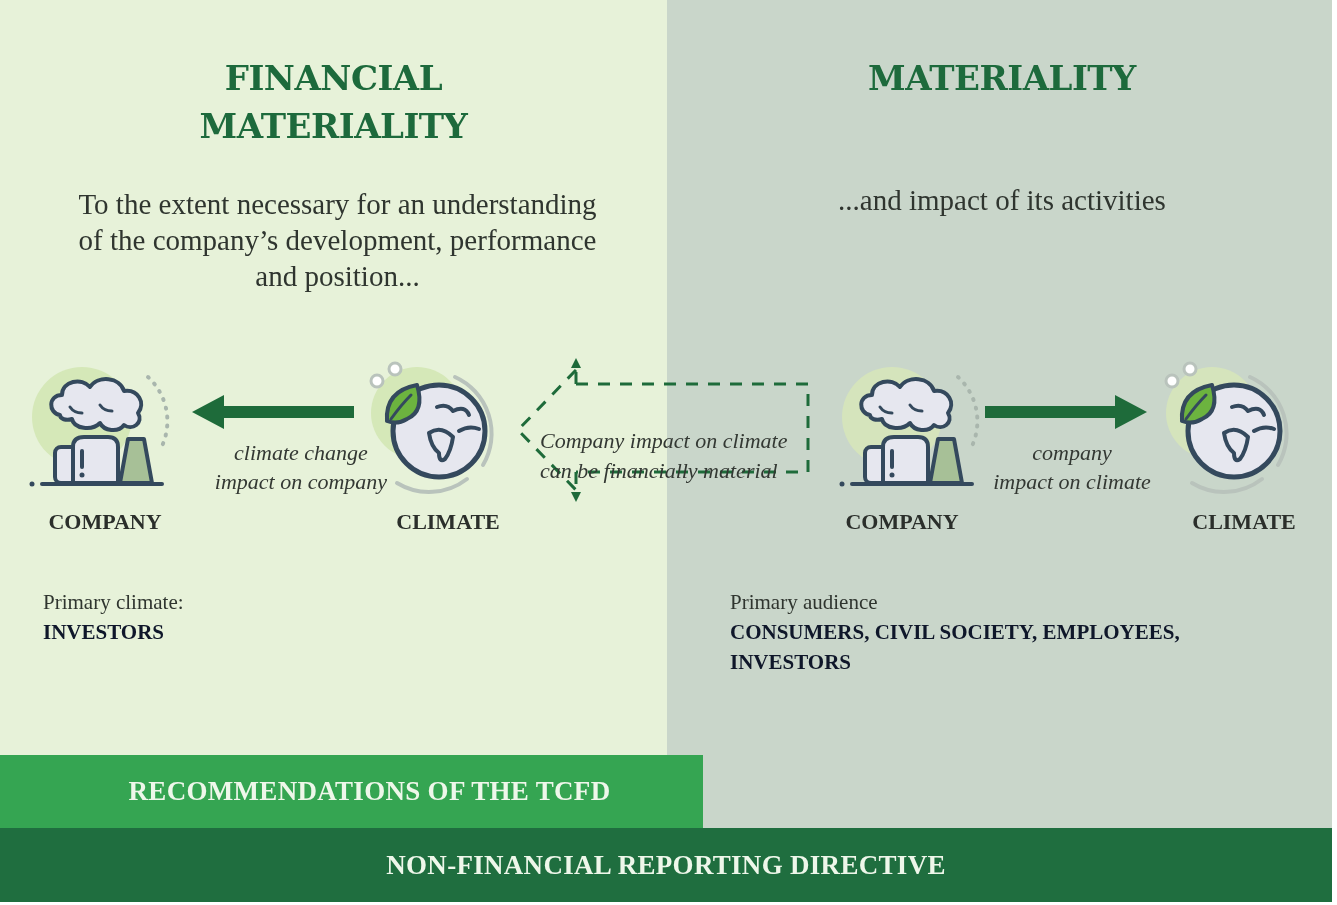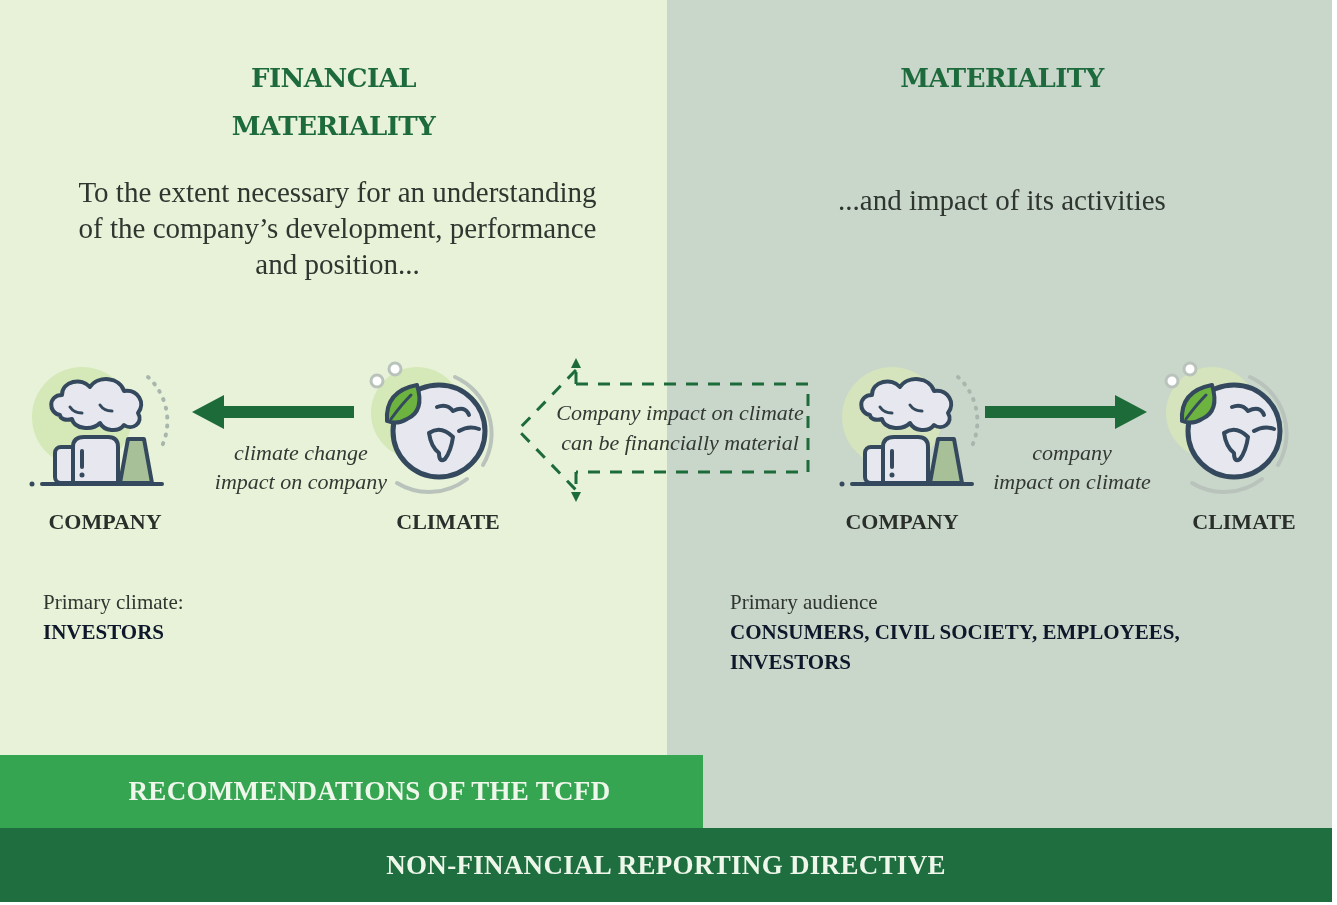--- a/index.html
+++ b/index.html
@@ -1,42 +1,42 @@
 <!DOCTYPE html>
 <html><head>
 <meta charset="utf-8">
 <style>
   html,body{margin:0;padding:0;background:#ffffff;}
   body{width:1337px;height:905px;position:relative;overflow:hidden;font-family:"DejaVu Serif","Liberation Serif",serif;}
   .canvas{position:absolute;left:0;top:0;width:1332px;height:902px;}
   .panel-left{position:absolute;left:0;top:0;width:667px;height:755px;background:#e7f2d9;}
   .panel-right{position:absolute;left:667px;top:0;width:665px;height:828px;background:#c9d6ca;}
-  .title{position:absolute;text-align:center;color:#1d6a3c;font-family:"DejaVu Serif",serif;font-weight:bold;font-size:26px;line-height:48px;letter-spacing:-0.5px;}
+  .title{position:absolute;text-align:center;color:#1d6a3c;font-family:"DejaVu Serif",serif;font-weight:bold;font-size:34px;line-height:48px;letter-spacing:-0.5px;}
   .lead{position:absolute;text-align:center;color:#2f352f;font-family:"Liberation Serif",serif;font-size:29px;line-height:36px;}
   .node-label{position:absolute;font-family:"Liberation Serif",serif;font-weight:bold;font-size:22px;color:#2b2f2b;text-align:center;width:200px;}
   .arrow-label{position:absolute;font-family:"Liberation Serif",serif;font-style:italic;font-size:22px;color:#333833;text-align:center;line-height:29px;}
-  .callout{position:absolute;font-family:"Liberation Serif",serif;font-style:italic;font-size:22px;color:#333833;text-align:center;line-height:30px;}
+  .callout{position:absolute;font-family:"Liberation Serif",serif;font-style:italic;font-size:22px;color:#333833;text-align:left;line-height:30px;margin-top:28px;}
   .aud-label{position:absolute;font-family:"Liberation Serif",serif;font-size:21px;color:#2f352f;}
   .aud-value{position:absolute;font-family:"Liberation Serif",serif;font-weight:bold;font-size:21px;color:#0f172a;line-height:30px;}
   .bar-tcfd{position:absolute;left:0;top:755px;width:667px;height:73px;background:#35a552;display:flex;align-items:center;justify-content:center;padding-left:36px;}
   .bar-nfrd{position:absolute;left:0;top:828px;width:1332px;height:74px;background:#1f6e3f;display:flex;align-items:center;justify-content:center;}
   .bar-text{font-family:"Liberation Serif",serif;font-weight:bold;font-size:27px;color:#eef7ea;letter-spacing:0.3px;}
   svg{position:absolute;overflow:visible;}
 </style>
 </head>
 <body>
 
 <div class="canvas">
 
   <div class="panel-left">
     <div class="title" style="left:0;width:667px;top:54px;">
       <div>FINANCIAL</div>
       <div>MATERIALITY</div>
     </div>
-    <div class="lead" style="left:0;width:675px;top:174px;">
+    <div class="lead" style="left:0;width:675px;top:186px;">
       <div>To the extent necessary for an understanding</div>
       <div>of the company’s development, performance</div>
       <div>and position...</div>
     </div>
 
     <svg style="left:20px;top:355px;" width="160" height="140" viewBox="0 0 160 140">
       <circle cx="62" cy="62" r="50" fill="#d5e8b8"></circle>
       <g fill="none" stroke="#a9b6ad" stroke-width="4" stroke-linecap="round" stroke-dasharray="1 8">
         <path d="M128 22 A60 60 0 0 1 140 95"></path>
       </g>

